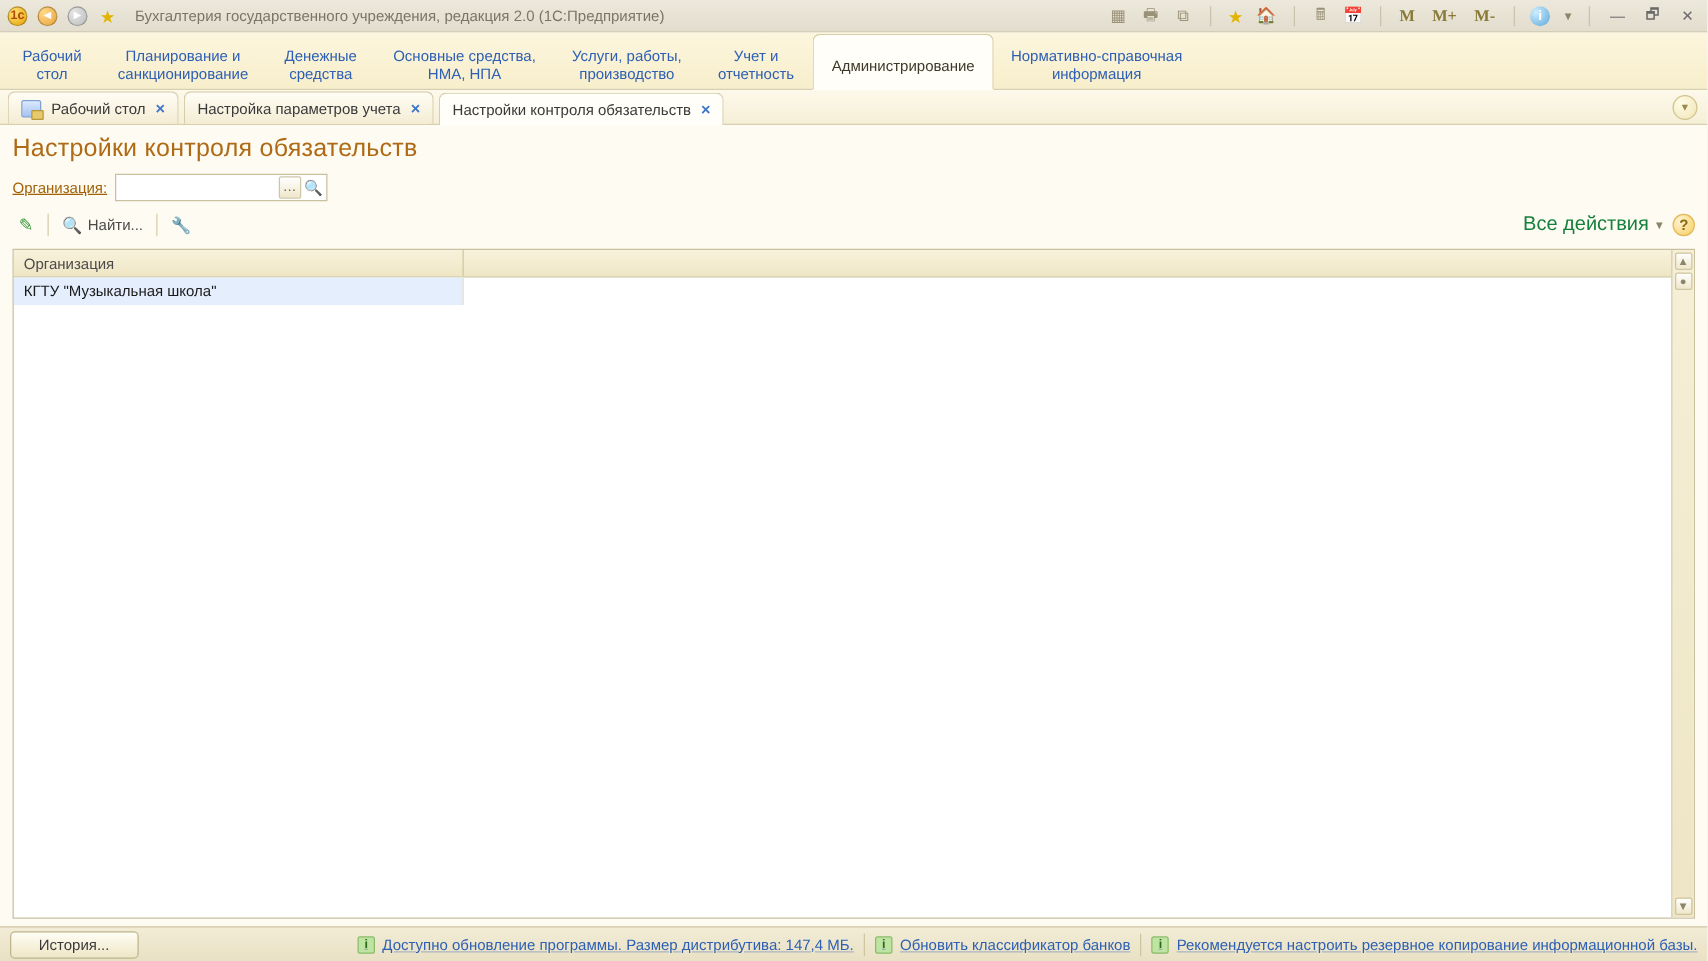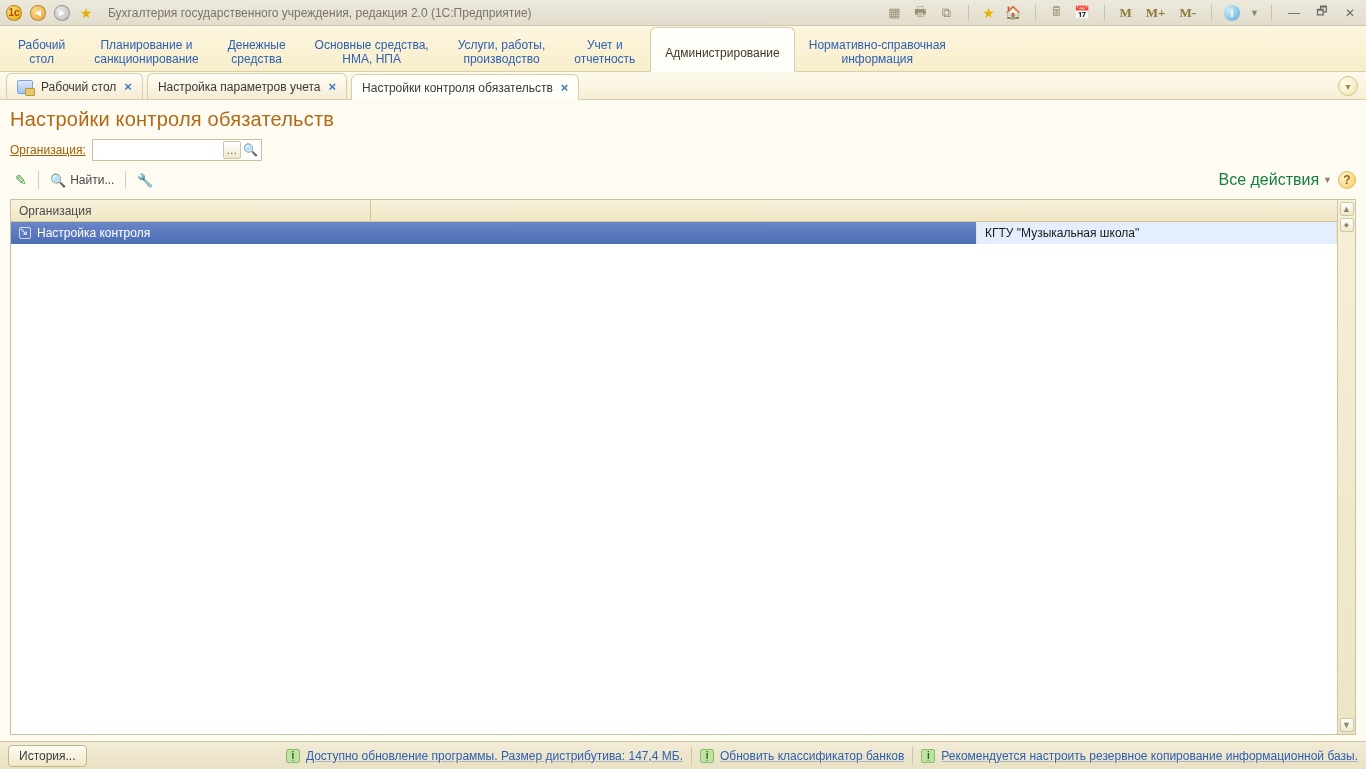--- a/index.html
+++ b/index.html
@@ -137,21 +137,21 @@
 
   
   .statusbar{
     height:28px;
     background:linear-gradient(#f2ecd6,#e9e1c4);
     border-top:1px solid #cfc6a0;
     display:flex; align-items:center; gap:8px;
     padding:0 8px;
   }
   .history-btn{
-    height:22px; padding:0 10px;
+    height:22px; padding:0 22px;
     border:1px solid #bfb68e; border-radius:4px;
     background:linear-gradient(#fffef6,#efe6c5);
     display:flex; align-items:center; color:#3a3a3a; font-size:12px;
   }
   .statusbar .spacer{flex:1 1 auto;}
   .status-item{ display:flex; align-items:center; gap:6px; color:#2d5fb4; font-size:12px; text-decoration:underline; text-decoration-color:rgba(45,95,180,.35);}
   .info-sq{width:14px;height:14px;border-radius:2px;background:#bfe3a2;border:1px solid #8abc6a;color:#2a6a12;font-weight:bold;font-size:10px;display:flex;align-items:center;justify-content:center;}
   .ssep{width:1px;height:18px;background:#cfc6a0;}
 </style>
 </head>
@@ -252,24 +252,20 @@
     </div>
     <div class="helpcircle">?</div>
   </div>
 
   <div class="grid-wrap">
     <div class="grid-main">
       <div class="ghead">
         <div class="gh org">Организация</div>
       </div>
       <div class="grow sel">
-        <div class="cell name">
-          <span class="rowicon"></span>
-          <span>Настройка контроля</span>
-        </div>
         <div class="cell org">
           <span>КГТУ "Музыкальная школа"</span>
         </div>
       </div>
     </div>
     <div class="grid-scroll">
       <div class="sbtn">▲</div>
       <div class="sbtn">●</div>
       <div class="track"></div>
       <div class="sbtn">▼</div>

